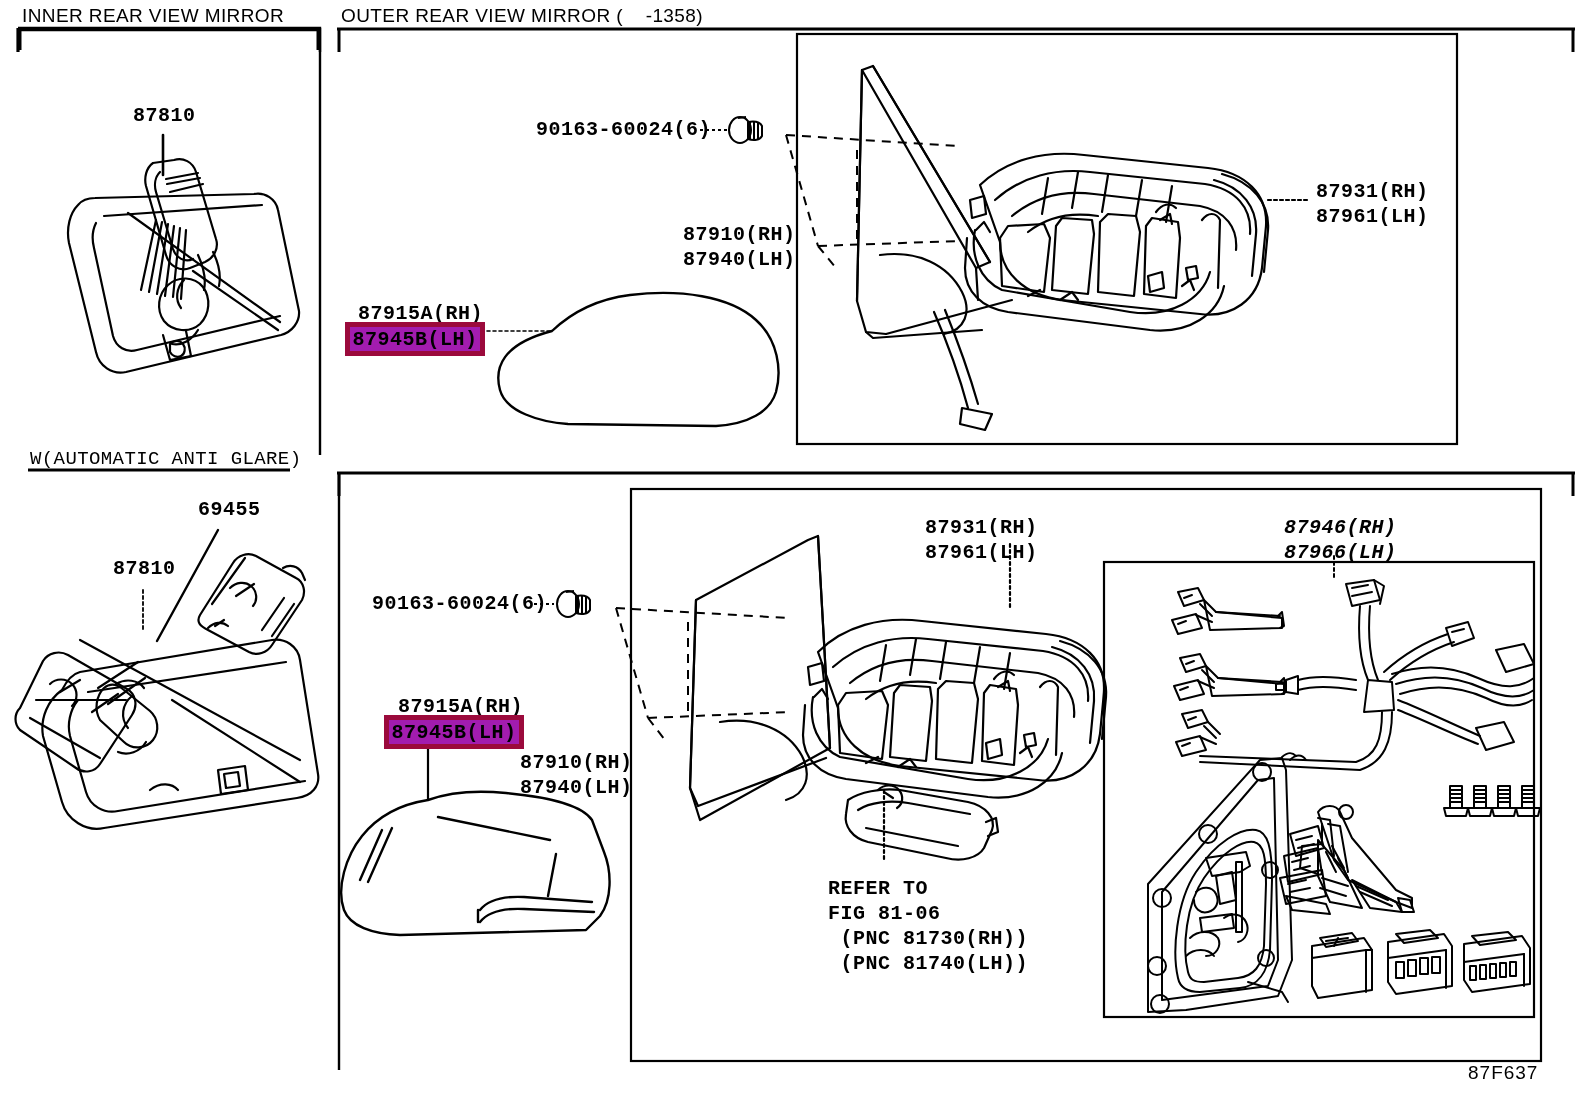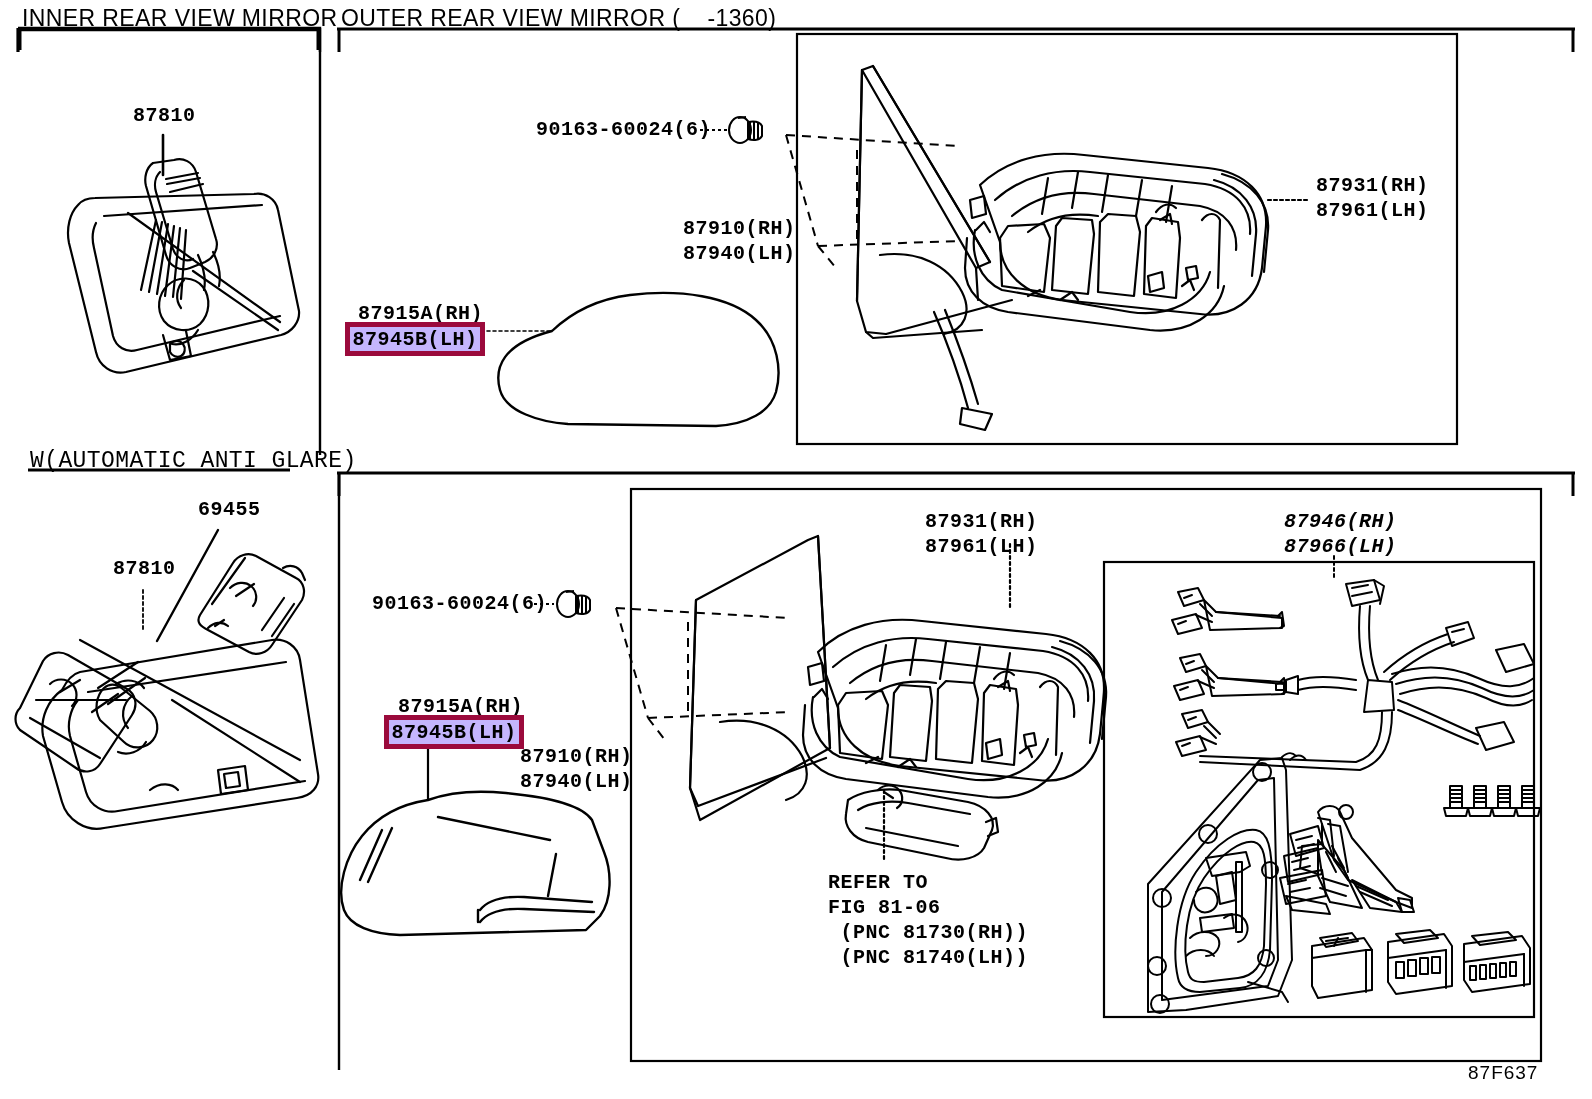--- a/index.html
+++ b/index.html
@@ -7,28 +7,28 @@
     width:1592px;height:1099px;position:relative;overflow:hidden;
     font-family:"Liberation Mono","DejaVu Sans Mono",monospace;
     color:#000;
   }
   .canvas{position:absolute;inset:0;}
   svg.layer{position:absolute;left:0;top:0;width:1592px;height:1099px;overflow:visible;}
   .lbl{position:absolute;white-space:pre;font-family:"Liberation Mono","DejaVu Sans Mono",monospace;
        font-weight:bold;letter-spacing:.5px;}
   .pn{font-size:20px;line-height:25px;}
   .sect{position:absolute;white-space:pre;font-family:"Liberation Sans","DejaVu Sans",sans-serif;
-        font-size:23px;font-weight:400;letter-spacing:.4px;}
-  .hl{position:absolute;border:5px solid #9b0a3c;background:#c4b5fd;
+        font-size:19px;font-weight:400;letter-spacing:.4px;}
+  .hl{position:absolute;border:5px solid #9b0a3c;background:#a21caf;
       display:flex;align-items:center;justify-content:center;box-sizing:border-box;}
   .hl span{font-family:"Liberation Mono","DejaVu Sans Mono",monospace;font-weight:bold;font-size:20px;
            letter-spacing:.5px;white-space:pre;}
   .figcode{position:absolute;font-family:"Liberation Sans","DejaVu Sans",sans-serif;
            font-size:19px;letter-spacing:1px;white-space:pre;text-align:right;}
-  .multiline{line-height:25px;}
+  .multiline{line-height:25px;margin-top:6px;}
 </style>
 </head>
 <body>
 
 <div class="canvas">
 
   <svg class="layer">
     <g stroke="#000" fill="none" stroke-width="2.4">
 
       <path d="M18,28 L320,28 L320,52 M18,28 L18,52 M18,30 L320,30"></path>
@@ -47,21 +47,21 @@
       <path d="M28,470 L290,470" stroke-width="3.2"></path>
 
       <path d="M337,473 L1575,473" stroke-width="3.2"></path>
       <path d="M339,474 L339,496" stroke-width="3"></path>
       <path d="M1573,474 L1573,496" stroke-width="3"></path>
       <path d="M339,474 L339,1070" stroke-width="2.4"></path>
     </g>
   </svg>
 
   <div class="sect" style="left:22px;top:5px;">INNER REAR VIEW MIRROR</div>
-  <div class="sect" style="left:341px;top:5px;">OUTER REAR VIEW MIRROR (    -1360)</div>
+  <div class="sect" style="left:341px;top:5px;">OUTER REAR VIEW MIRROR (    -1358)</div>
   <div class="sect" style="left:30px;top:448px;font-family:Liberation Mono, monospace;">W(AUTOMATIC ANTI GLARE)</div>
 
   <svg class="layer">
     <rect x="797" y="34" width="660" height="410" fill="none" stroke="#000" stroke-width="2.2"></rect>
     <rect x="631" y="489" width="910" height="572" fill="none" stroke="#000" stroke-width="2.2"></rect>
     <rect x="1104" y="562" width="430" height="455" fill="none" stroke="#000" stroke-width="2.2"></rect>
   </svg>
 
   <svg class="layer">
     <g fill="none" stroke="#000" stroke-width="2.2" stroke-linejoin="round" stroke-linecap="round">

